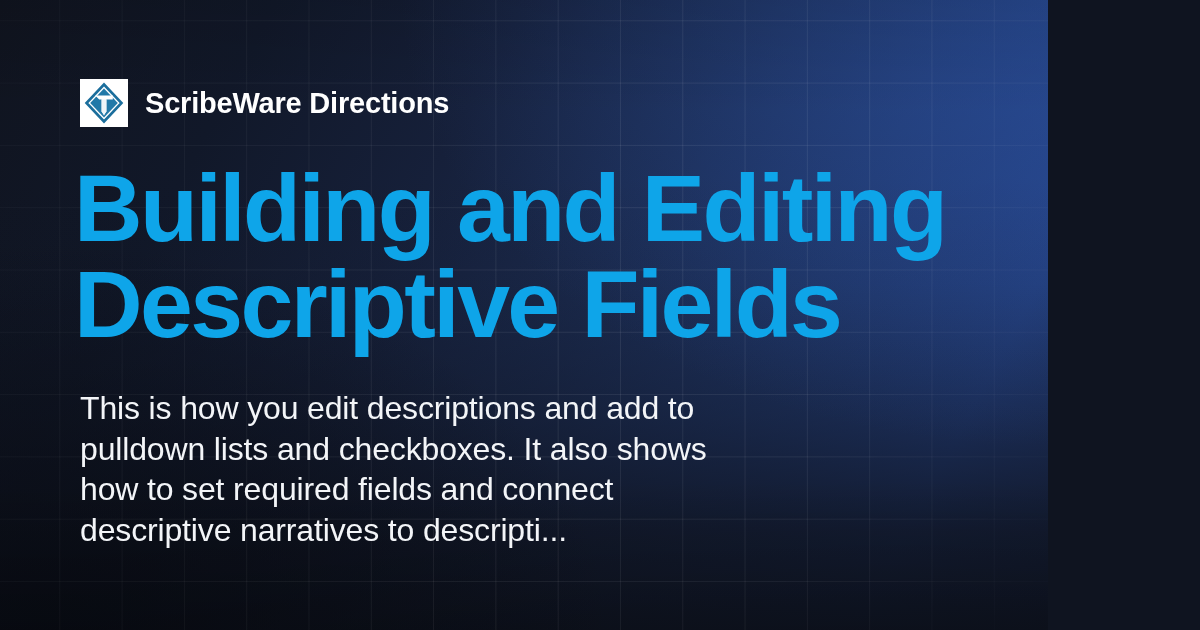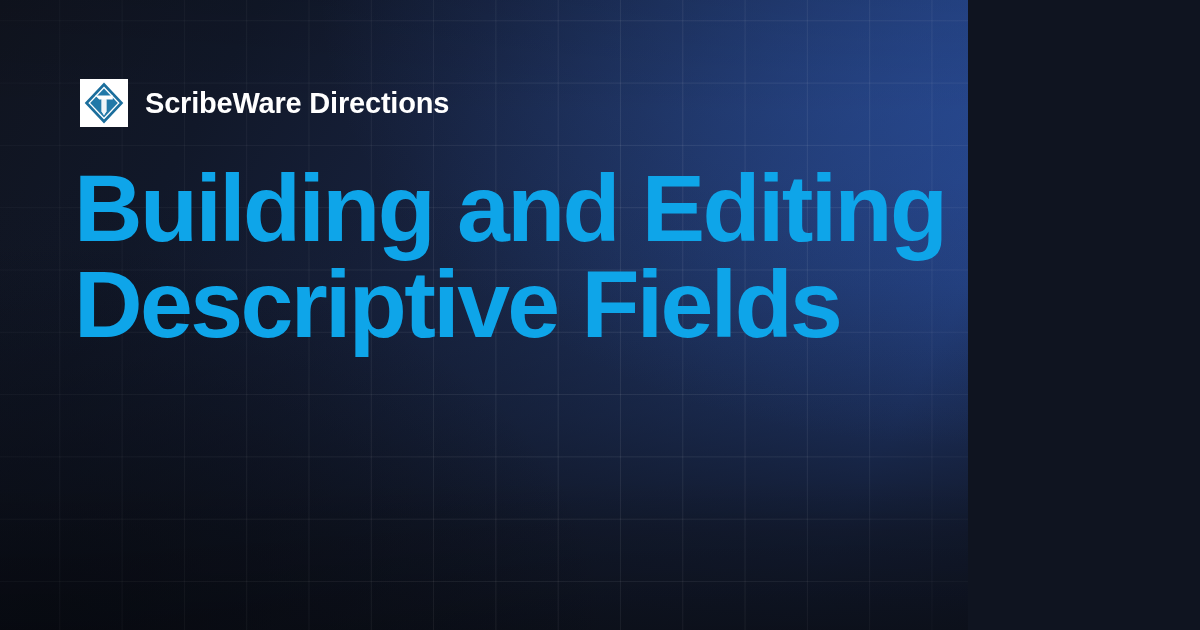--- a/index.html
+++ b/index.html
@@ -7,21 +7,21 @@
 
   html, body {
     width:1200px;
     height:630px;
     overflow:hidden;
     background:#0f1420;
   }
 
   .card {
     position:relative;
-    width:968px;
+    width:1048px;
     height:630px;
     overflow:hidden;
     font-family:"Liberation Sans", sans-serif;
     background:#121a2b;
   }
 
   
   .bg-base {
     position:absolute; inset:0;
     background:
@@ -152,15 +152,19 @@
                    L16.2 17.4 L12.2 13.4 Z" fill="#ffffff"></path>
           <path d="M18.6 17.4 L23.4 17.4 L23.4 29.2 L21 32.6 L18.6 29.2 Z" fill="#eef4f8"></path>
         </svg>
       </div>
       <div class="brand-name">ScribeWare Directions</div>
     </div>
 
     <h1 class="page-title">Building and Editing
 Descriptive Fields</h1>
 
+    <p class="page-description">This is how you edit descriptions and add to
+pulldown lists and checkboxes. It also shows
+how to set required fields and connect
+descriptive narratives to descripti...</p>
 
   </div>
 </div>
 
 </body></html>

